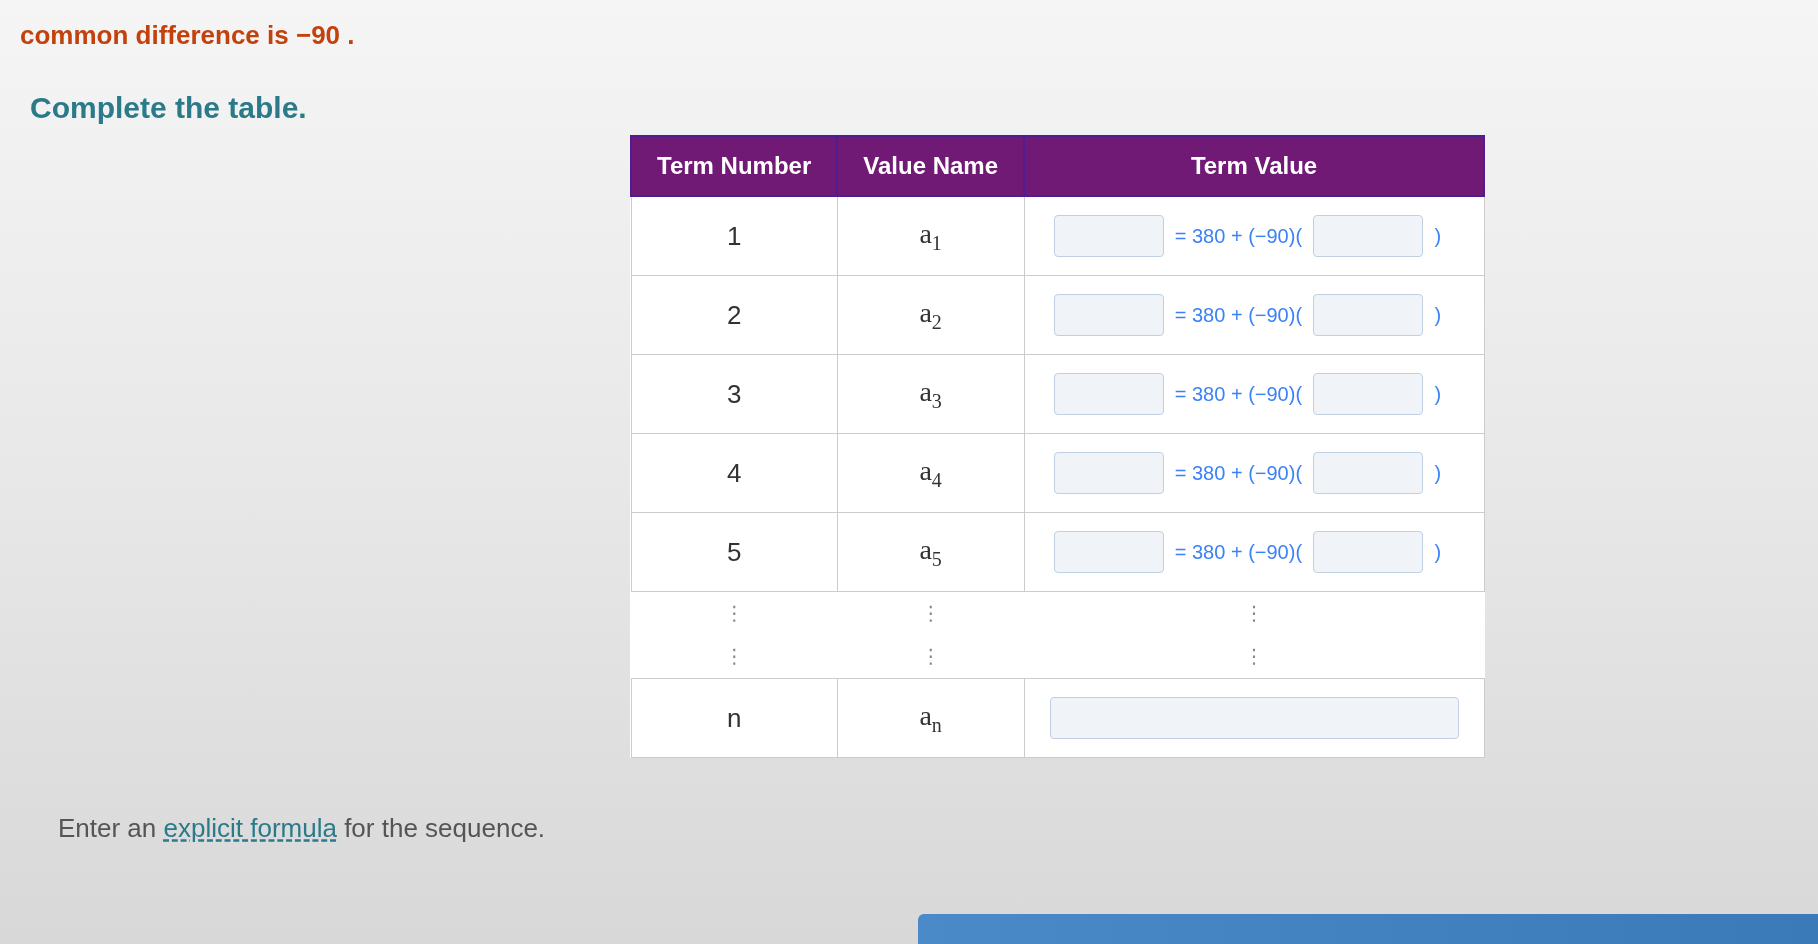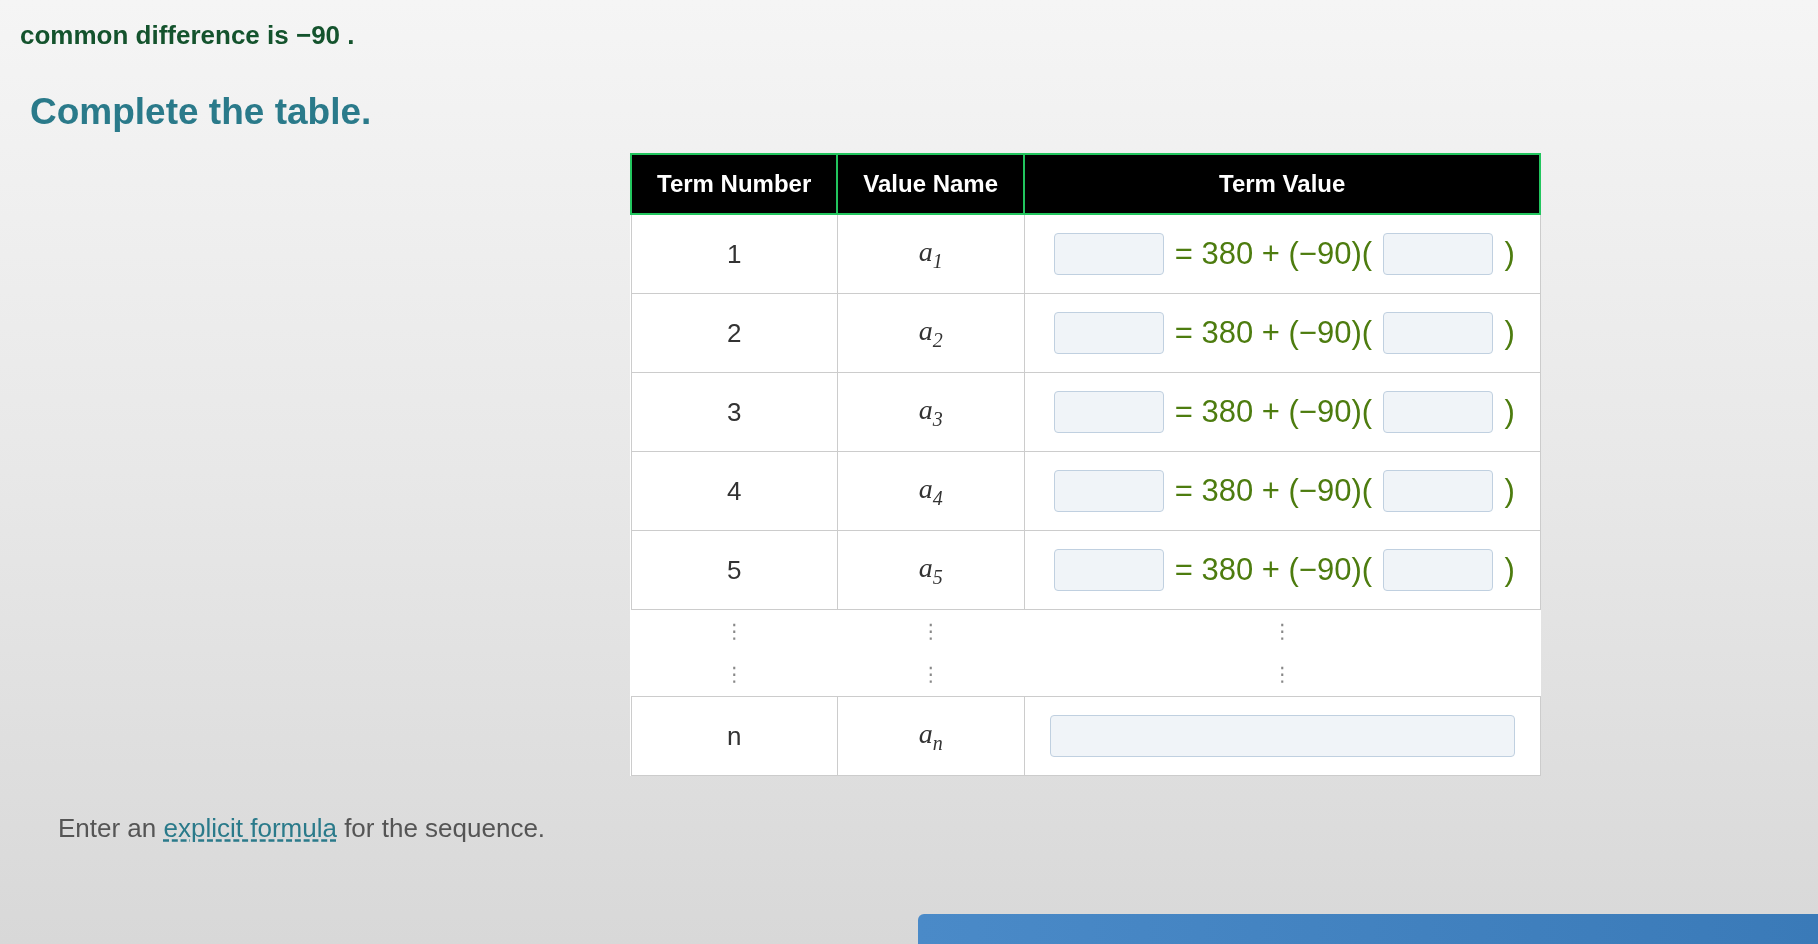--- a/index.html
+++ b/index.html
@@ -9,62 +9,61 @@
     }
     body {
       font-family: Arial, sans-serif;
       background: linear-gradient(180deg, #f5f5f5 0%, #e8e8e8 50%, #d8d8d8 100%);
       width: 1818px;
       height: 944px;
       padding: 20px 30px;
       position: relative;
     }
     .top-text-fragment {
-      color: #14532d;
+      color: #c2410c;
       font-size: 26px;
       font-weight: 600;
       margin-bottom: 40px;
       margin-left: -10px;
     }
     .instruction {
       color: #2a7a8a;
-      font-size: 37px;
+      font-size: 30px;
       font-weight: 600;
-      margin-bottom: 30px;
+      margin-bottom: 20px;
     }
     .table-container {
       margin-left: 600px;
       margin-top: -10px;
     }
     table {
       border-collapse: collapse;
       background: #fff;
     }
     th {
-      background: #000000;
+      background: #701a75;
       color: #fff;
       font-size: 24px;
       font-weight: 600;
       padding: 15px 25px;
-      border: 2px solid #22c55e;
+      border: 2px solid #4c1d95;
       text-align: center;
     }
     th.term-value-header {
       width: 460px;
     }
     td {
       border: 1px solid #ccc;
       padding: 18px 25px;
       text-align: center;
       font-size: 26px;
       color: #333;
       background: #fff;
     }
     .term-name {
-      font-style: italic;
       font-family: 'Times New Roman', serif;
       font-size: 28px;
       margin-left: 40px;
     }
     .term-name sub {
       font-size: 20px;
       vertical-align: sub;
     }
     .term-value-cell {
       text-align: left;
@@ -74,22 +73,22 @@
       display: inline-block;
       width: 110px;
       height: 42px;
       background: #f0f4f8;
       border: 1px solid #c0d0e0;
       border-radius: 4px;
       vertical-align: middle;
       margin: 0 4px;
     }
     .formula-text {
-      color: #4d7c0f;
-      font-size: 31px;
+      color: #3b82f6;
+      font-size: 20px;
       vertical-align: middle;
     }
     .dots-row td {
       border: none;
       background: transparent;
       padding: 10px 25px;
       color: #888;
       font-size: 20px;
     }
     .vdots {

